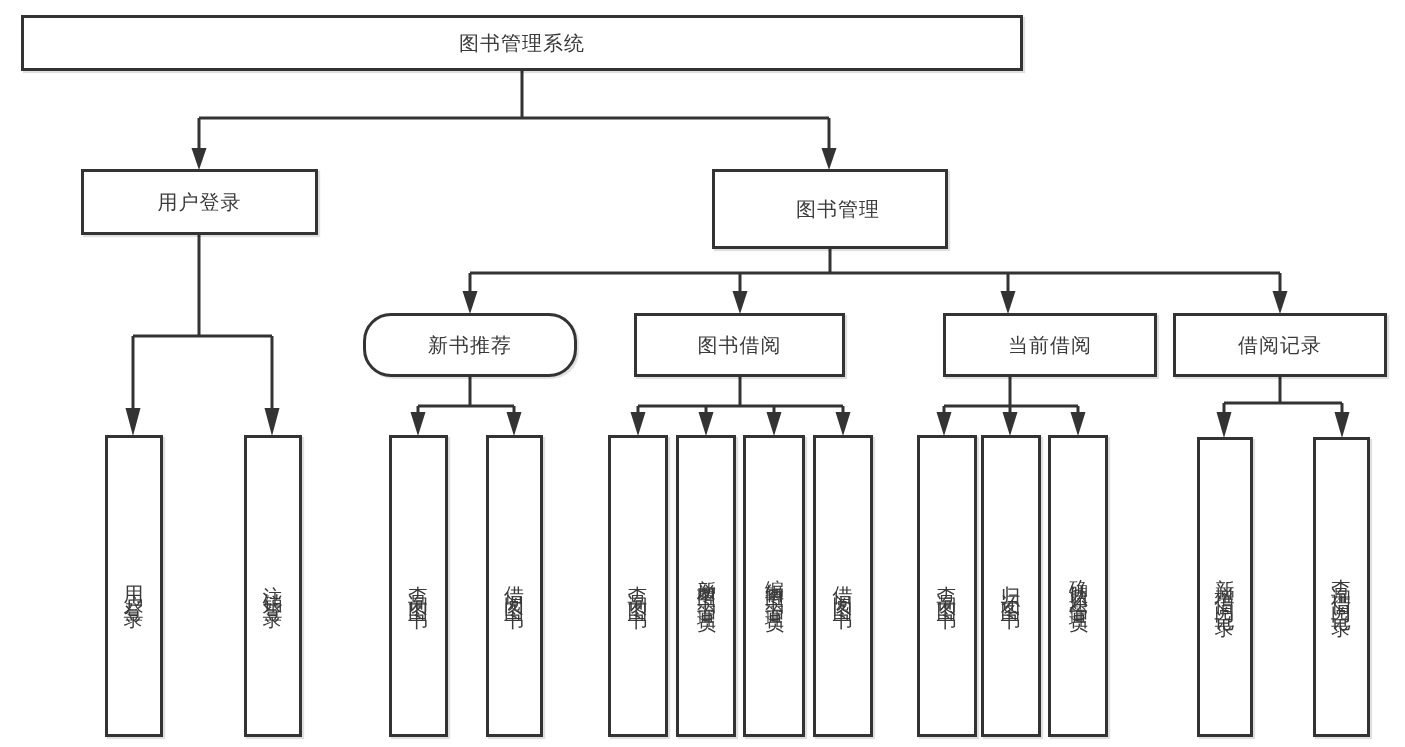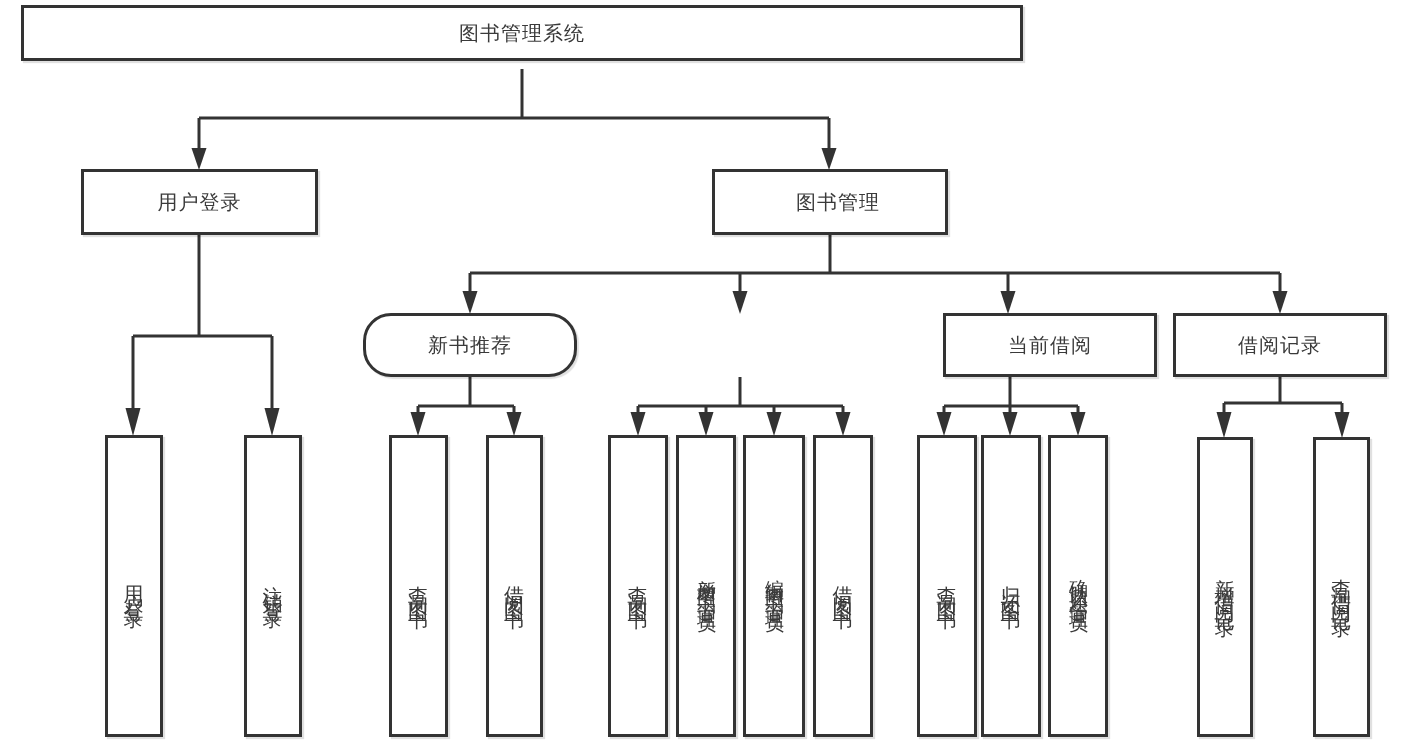--- a/index.html
+++ b/index.html
@@ -39,23 +39,23 @@
     writing-mode: vertical-rl;
     text-orientation: mixed;
     letter-spacing: 8px;
     font-size: 20px;
   }
   .node.vert.long {
     letter-spacing: 5px;
     font-size: 19px;
   }
   
-  .n-root   { left: 21px;   top: 5px;  width: 1002px; height: 56px; }
+  .n-root   { left: 21px;   top: 15px;  width: 1002px; height: 56px; }
   .n-login  { left: 81px;   top: 169px; width: 237px;  height: 66px; }
-  .n-mgmt   { left: 712px;  top: 169px; width: 236px;  height: 66px; padding-left: 16px; }
+  .n-mgmt   { left: 712px;  top: 169px; width: 236px;  height: 80px; padding-left: 16px; }
   .n-leaf-login  { left: 105px;  top: 435px; width: 58px; height: 302px; }
   .n-leaf-logout { left: 244px;  top: 435px; width: 58px; height: 302px; }
   .n-newrec { left: 363px;  top: 313px; width: 214px;  height: 64px; border-radius: 28px; }
   .n-borrow { left: 634px;  top: 313px; width: 211px;  height: 64px; }
   .n-current{ left: 903px;  top: 313px; width: 214px;  height: 64px; margin-left: 40px; }
   .n-record { left: 1173px; top: 313px; width: 214px;  height: 64px; }
   .n-nb-query  { left: 389px;  top: 435px; width: 59px; height: 302px; }
   .n-nb-borrow { left: 486px;  top: 435px; width: 57px; height: 302px; }
   .n-bb-query  { left: 608px;  top: 435px; width: 60px; height: 302px; }
   .n-bb-add    { left: 676px;  top: 435px; width: 60px; height: 302px; }
@@ -162,20 +162,21 @@
 
   <div class="node n-root">图书管理系统</div>
 
   <div class="node n-login">用户登录</div>
   <div class="node n-mgmt">图书管理</div>
 
   <div class="node vert n-leaf-login">用户登录</div>
   <div class="node vert n-leaf-logout">注销登录</div>
 
   <div class="node n-newrec">新书推荐</div>
+  <div class="node n-borrow">图书借阅</div>
   <div class="node n-current">当前借阅</div>
   <div class="node n-record">借阅记录</div>
 
   <div class="node vert n-nb-query">查询图书</div>
   <div class="node vert n-nb-borrow">借阅图书</div>
 
   <div class="node vert n-bb-query">查询图书</div>
   <div class="node vert long n-bb-add">新增图书（管理员）</div>
   <div class="node vert long n-bb-edit">编辑图书（管理员）</div>
   <div class="node vert n-bb-borrow">借阅图书</div>

